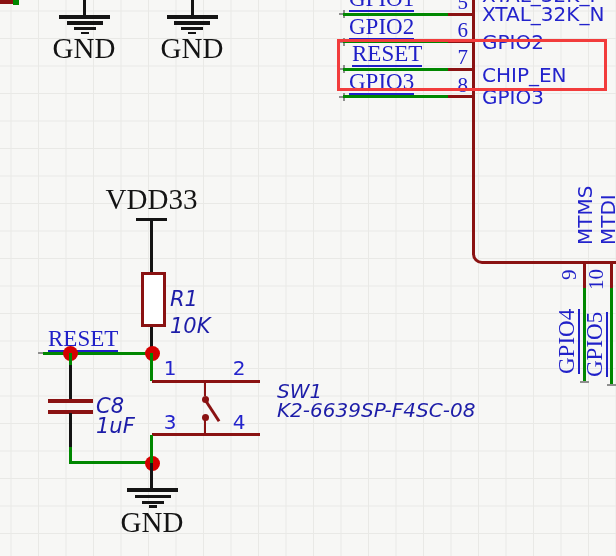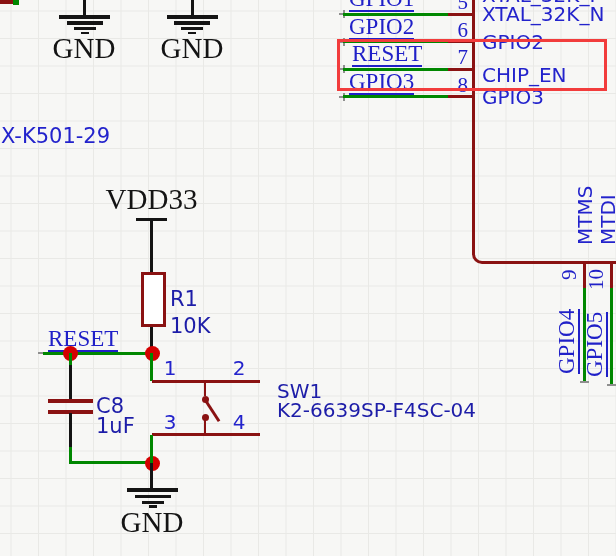--- a/index.html
+++ b/index.html
@@ -20,21 +20,21 @@
   .wk{position:absolute;background:#141414;}
   .bar{position:absolute;background:#141414;}
   .tick{position:absolute;background:#8f8f8f;}
   .jdot{position:absolute;width:15px;height:15px;border-radius:50%;background:#d40000;}
   .cdot{position:absolute;width:7px;height:7px;border-radius:50%;background:#8a1212;}
   
   .sertxt{position:absolute;font-family:"Liberation Serif","DejaVu Serif",serif;color:#141414;font-size:29px;line-height:28px;white-space:nowrap;}
   .netlbl{position:absolute;font-family:"Liberation Serif","DejaVu Serif",serif;color:#2020c8;font-size:23px;line-height:22px;white-space:nowrap;border-bottom:2px solid #2020c8;}
   .pinnum{position:absolute;font-family:"Liberation Serif","DejaVu Serif",serif;color:#2020c8;font-size:21px;line-height:20px;white-space:nowrap;}
   .pinname{position:absolute;font-family:"DejaVu Sans","Liberation Sans",sans-serif;color:#2323cc;font-size:20px;line-height:20px;white-space:nowrap;}
-  .ref{position:absolute;font-family:"DejaVu Sans","Liberation Sans",sans-serif;color:#1d1da8;font-size:21px;line-height:21px;white-space:nowrap;}
+  .ref{position:absolute;font-family:"DejaVu Sans","Liberation Sans",sans-serif;color:#1d1da8;font-size:21px;line-height:21px;white-space:nowrap;font-style:italic;}
   .swnum{position:absolute;font-family:"DejaVu Sans","Liberation Sans",sans-serif;color:#2323cc;font-size:20px;line-height:20px;width:20px;text-align:center;}
   .annot{position:absolute;font-family:"DejaVu Sans","Liberation Sans",sans-serif;color:#2323cc;font-size:21px;line-height:21px;white-space:nowrap;}
   .rot{transform:rotate(-90deg);transform-origin:top left;}
   .selbox{position:absolute;border:3.5px solid #f23c3c;background:transparent;}
   .res{position:absolute;border:3px solid #8a1212;background:#ffffff;}
 </style>
 </head>
 <body>
 
 <div id="canvas">
@@ -53,21 +53,20 @@
 
   <div>
     <div class="wk" style="left:190.5px;top:0;width:3px;height:15px;"></div>
     <div class="bar" style="left:166.5px;top:14.5px;width:51px;height:4px;"></div>
     <div class="bar" style="left:174px;top:21px;width:36px;height:3.5px;"></div>
     <div class="bar" style="left:181px;top:27px;width:22px;height:3px;"></div>
     <div class="bar" style="left:188px;top:31.5px;width:8px;height:2.5px;"></div>
     <div class="sertxt" style="left:142px;top:34px;width:100px;text-align:center;">GND</div>
   </div>
 
-  <div class="annot" style="left:1px;top:126px;">X-K501-29</div>
 
   <div class="abs" style="left:471.5px;top:-12px;width:160px;height:273px;border-left:3.5px solid #8a1212;border-bottom:3.5px solid #8a1212;border-bottom-left-radius:10px;"></div>
 
   <div class="pinname" style="left:482px;top:-15px;">XTAL_32K_P</div>
 
   <div>
     <div class="tick" style="left:338.5px;top:13px;width:10px;height:2px;"></div>
     <div class="tick" style="left:342.5px;top:10px;width:2px;height:8px;"></div>
     <div class="wg" style="left:343px;top:12.5px;width:105px;height:3px;"></div>
     <div class="wm" style="left:448px;top:12.5px;width:25.5px;height:3px;"></div>
@@ -163,21 +162,21 @@
     <div class="wm" style="left:203.5px;top:381px;width:2.8px;height:15px;"></div>
     <div class="wm" style="left:203.5px;top:419px;width:2.8px;height:15px;"></div>
     <div class="cdot" style="left:201.5px;top:395.5px;"></div>
     <div class="cdot" style="left:201.5px;top:413.5px;"></div>
     <div class="wm" style="left:205px;top:398px;width:26px;height:2.8px;transform:rotate(57deg);transform-origin:left center;"></div>
     <div class="swnum" style="left:160px;top:358px;">1</div>
     <div class="swnum" style="left:229px;top:358px;">2</div>
     <div class="swnum" style="left:160px;top:411.5px;">3</div>
     <div class="swnum" style="left:229px;top:411.5px;">4</div>
     <div class="ref" style="left:277px;top:381px;font-size:20px;text-align:right;">SW1</div>
-    <div class="ref" style="left:277px;top:400px;font-size:20px;">K2-6639SP-F4SC-04</div>
+    <div class="ref" style="left:277px;top:400px;font-size:20px;">K2-6639SP-F4SC-08</div>
     <div class="wg" style="left:150px;top:435px;width:3px;height:28px;"></div>
   </div>
 
   <div>
     <div class="wk" style="left:150px;top:463px;width:3px;height:26px;"></div>
     <div class="bar" style="left:127px;top:488px;width:51px;height:4px;"></div>
     <div class="bar" style="left:134.5px;top:494.5px;width:36px;height:3.5px;"></div>
     <div class="bar" style="left:141.5px;top:500.5px;width:22px;height:3px;"></div>
     <div class="bar" style="left:148.5px;top:505px;width:8px;height:2.5px;"></div>
     <div class="sertxt" style="left:102px;top:508px;width:100px;text-align:center;">GND</div>

